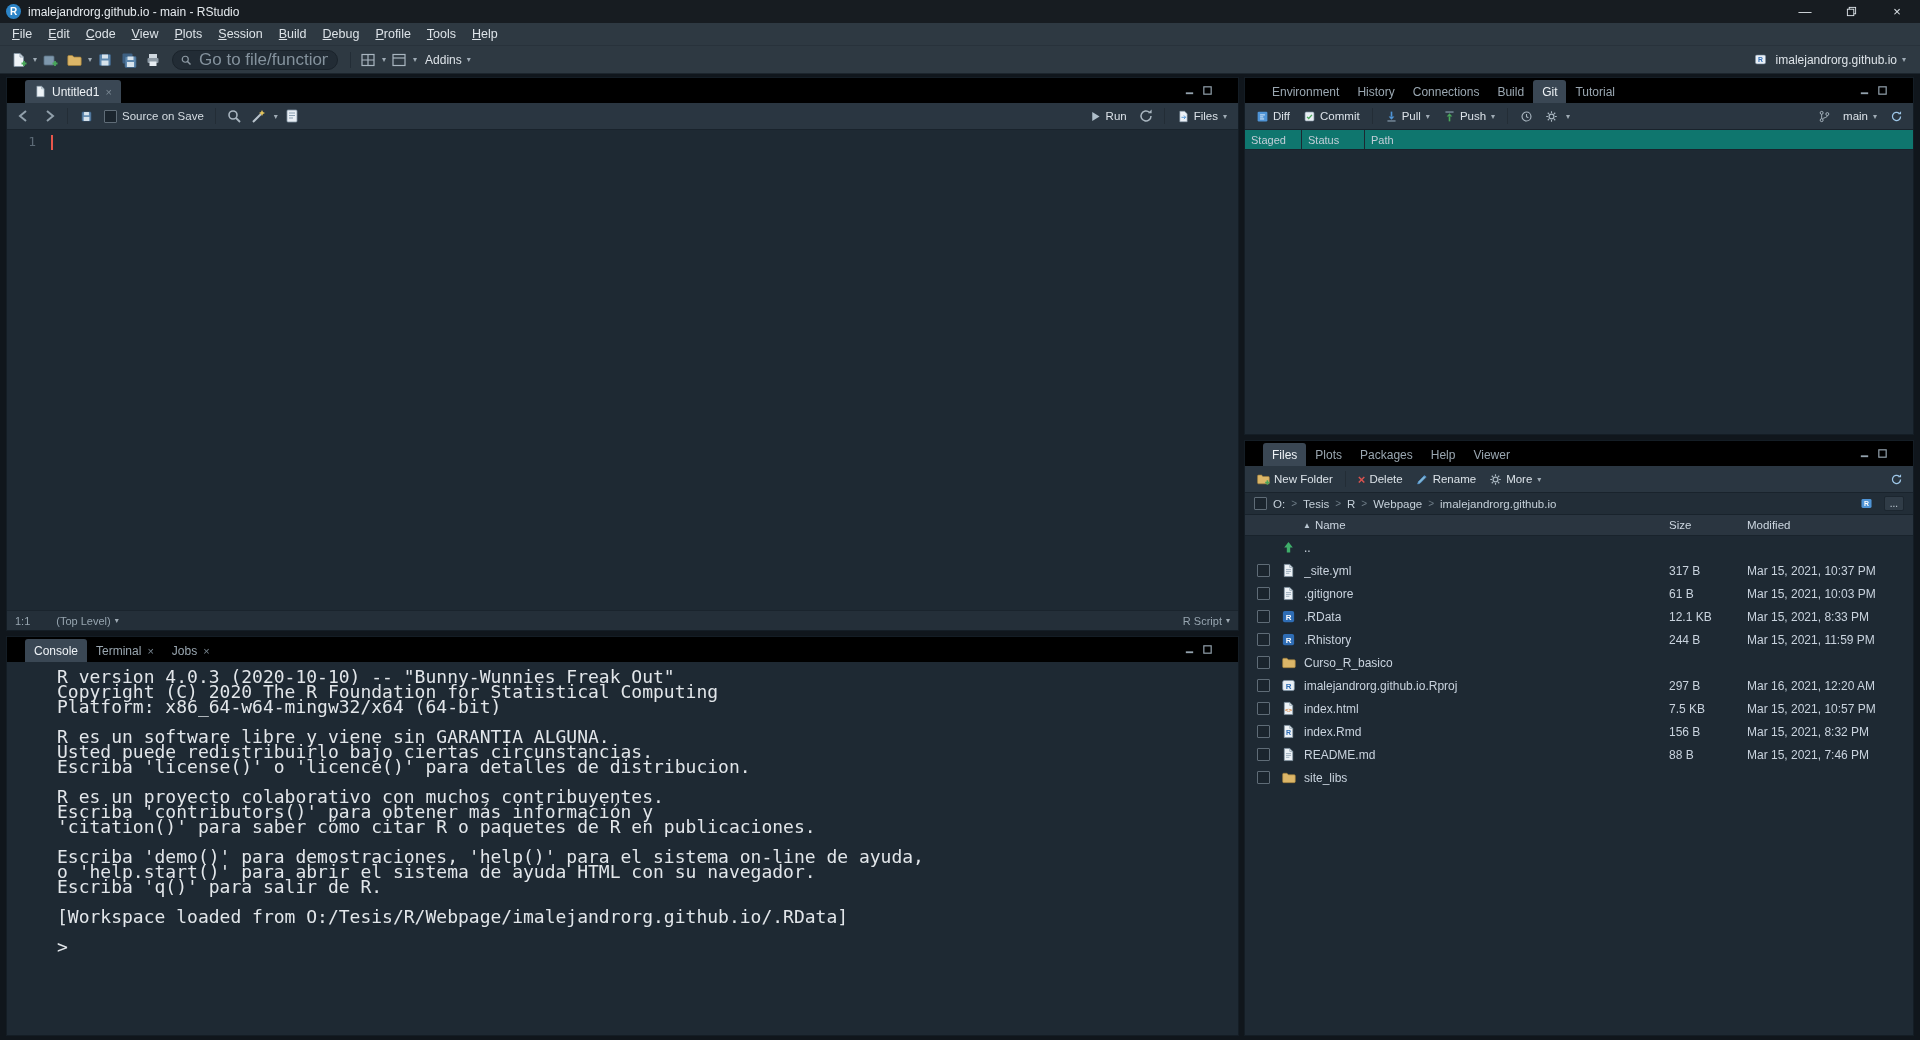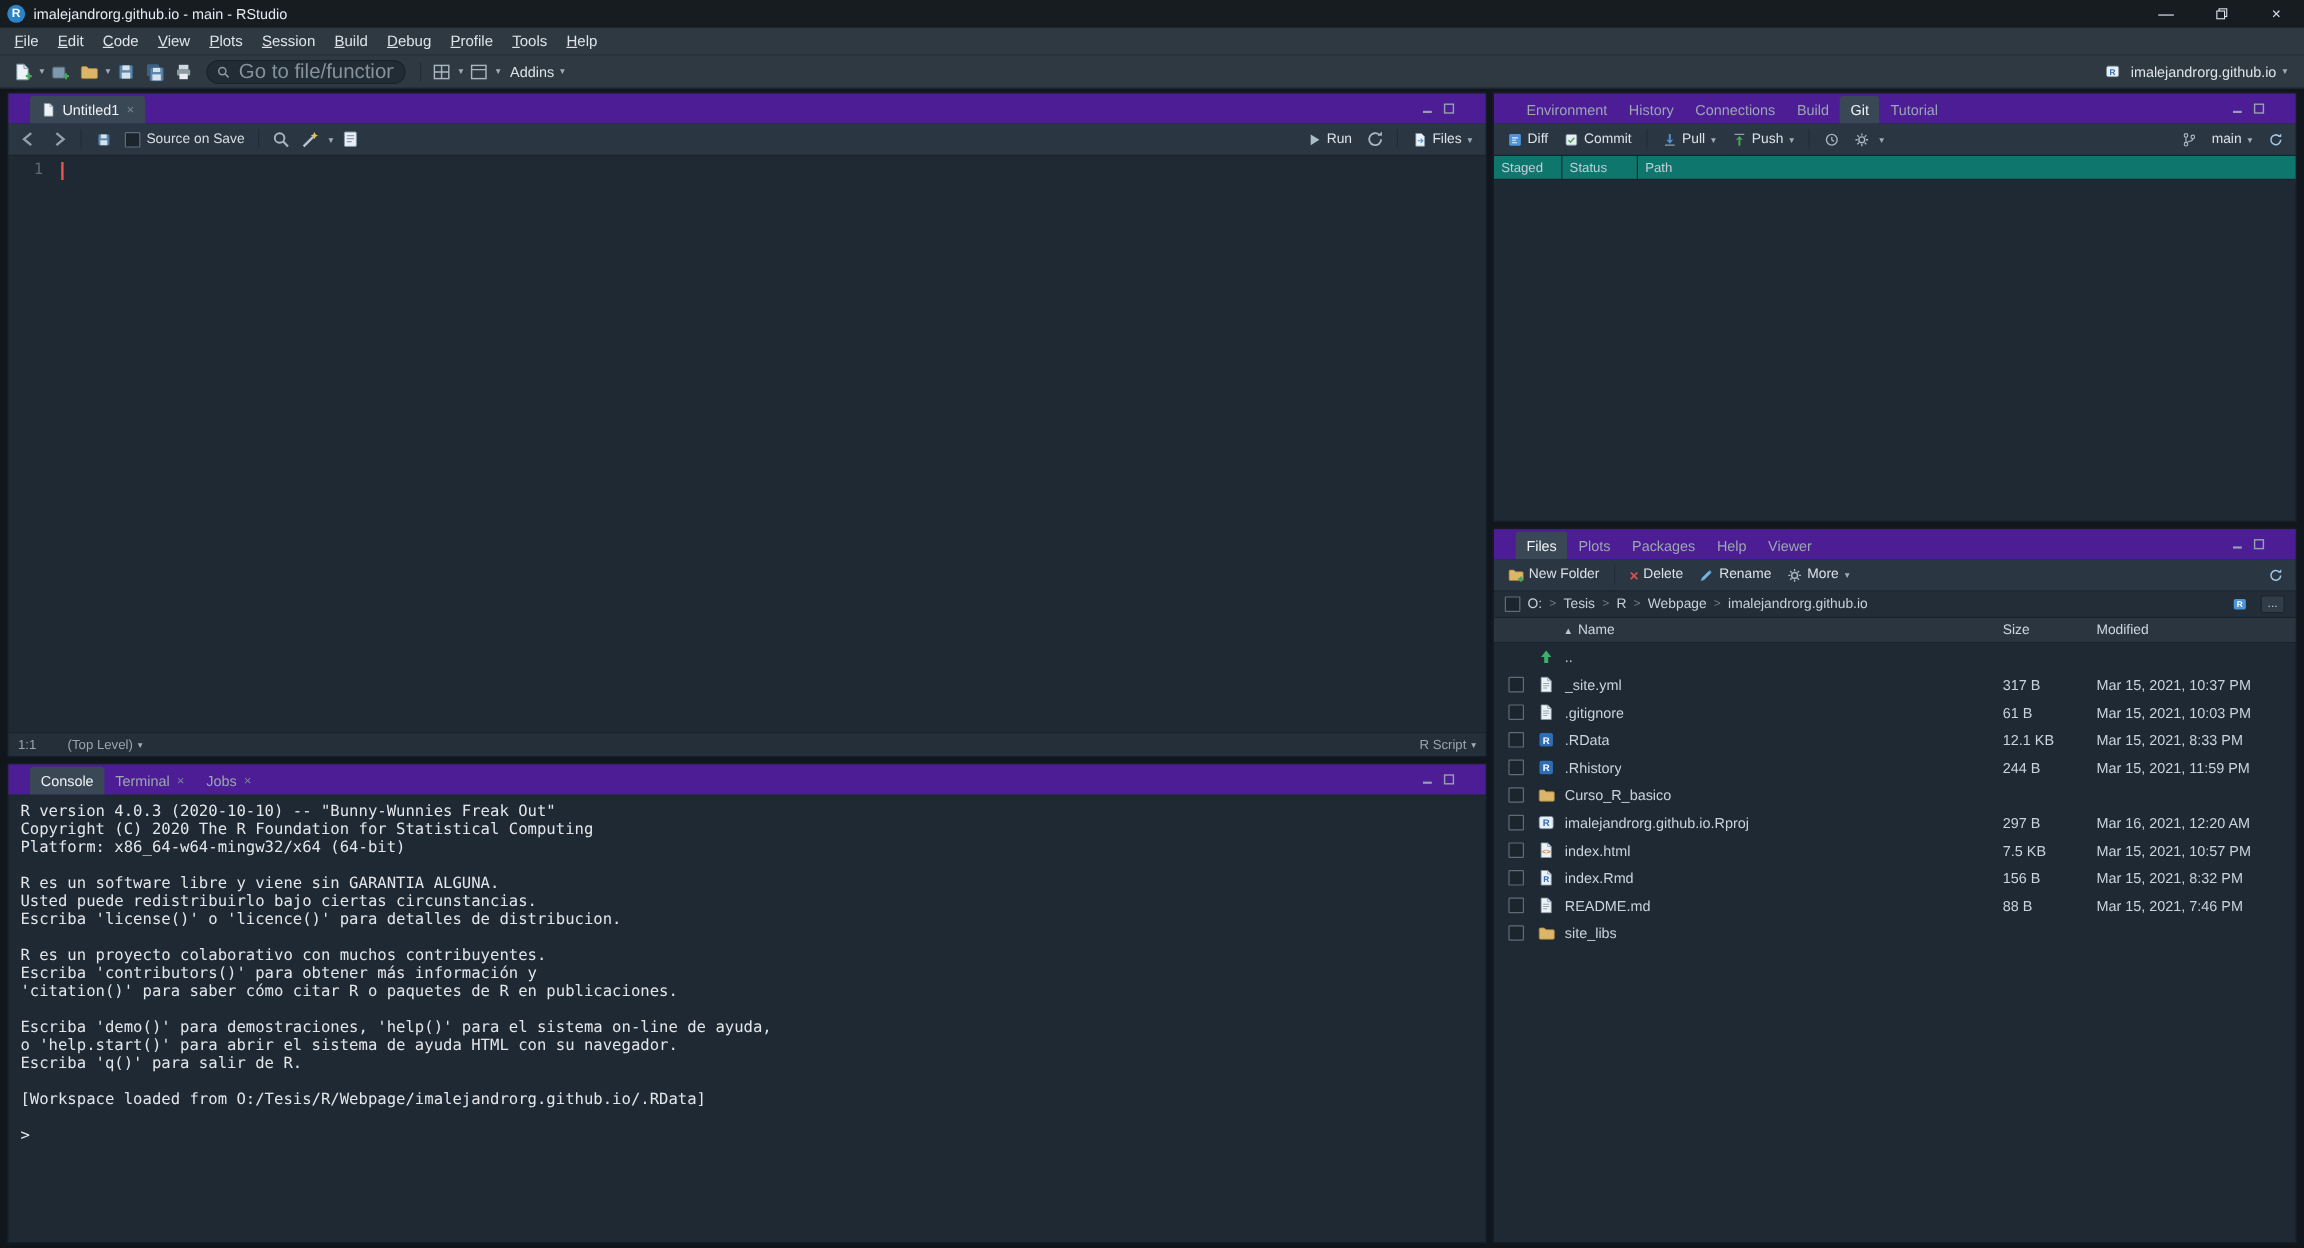--- a/index.html
+++ b/index.html
@@ -27,21 +27,21 @@
   .goto-box input{background:transparent;border:none;outline:none;color:#cfd8df;font-size:17px;width:100%;font-family:Liberation Sans, sans-serif;}
   .goto-box input::placeholder{color:#84929d;}
   .label-btn{display:flex;align-items:center;gap:4px;font-size:12px;color:#dde3e8;padding:0 6px;}
   .project-btn{margin-left:auto;}
   
   .main{display:flex;gap:5px;padding:3px 6px 6px;height:968px;box-sizing:border-box;}
   .col{display:flex;flex-direction:column;gap:5px;min-width:0;}
   .col-left{width:1233px;flex:none;}
   .col-right{flex:1;}
   .pane{background:#1e2933;border:1px solid #141d25;display:flex;flex-direction:column;min-height:0;box-sizing:border-box;}
-  .tabstrip{height:25px;background:#4c1d95;display:flex;align-items:flex-end;padding:0 18px;flex:none;}
+  .tabstrip{height:25px;background:#000000;display:flex;align-items:flex-end;padding:0 18px;flex:none;}
   .tabs-holder{display:flex;align-items:flex-end;height:100%;}
   .tab{height:23px;display:flex;align-items:center;gap:5px;padding:0 9px;font-size:12px;color:#9aa7b1;border-radius:3px 3px 0 0;white-space:nowrap;}
   .tab.active{background:#3a4754;color:#eef2f6;}
   .tab-close{color:#7c8994;font-size:11px;margin-left:1px;}
   .tab-ficon svg{width:13px;height:13px;display:block;}
   .strip-spacer{flex:1;}
   .pane-btns{display:flex;align-items:center;gap:7px;padding:0 7px;height:100%;}
   .pane-btn{display:flex;}
   .pane-btn svg{width:11px;height:11px;}
   .ptoolbar{height:26px;background:#2a3641;border-bottom:1px solid #19232c;display:flex;align-items:center;gap:3px;padding:0 6px;font-size:11.5px;flex:none;color:#d9e0e6;}
@@ -52,21 +52,21 @@
   .editor{flex:1;display:flex;background:#1e2933;font-family:"DejaVu Sans Mono",monospace;font-size:13px;min-height:0;}
   .gutter{width:38px;text-align:right;padding:4px 9px 0 0;color:#5c6a76;box-sizing:border-box;flex:none;}
   .editor-text{padding:5px 0 0 6px;}
   .caret{display:inline-block;width:2px;height:15px;background:#e8564b;}
   .statusbar{height:19px;background:#242f39;border-top:1px solid #1a242d;display:flex;align-items:center;font-size:11px;color:#97a5b0;padding:0 8px;gap:4px;flex:none;}
   .scope{display:flex;align-items:center;gap:3px;margin-left:22px;}
   .ft-sel{display:flex;align-items:center;gap:3px;}
   
   .wdbar{height:20px;background:#1d2832;border-bottom:1px solid #19232c;display:flex;align-items:center;padding:0 9px;font-size:11.5px;color:#ccd5dd;gap:6px;flex:none;}
   .wdbar svg{width:12px;height:12px;}
-  .console-body{flex:1;padding:7px 10px;font-family:"DejaVu Sans Mono",monospace;font-size:13px;line-height:15px;color:#e2e6ea;overflow:hidden;}
+  .console-body{flex:1;padding:7px 10px;font-family:"DejaVu Sans Mono",monospace;font-size:18px;line-height:15px;color:#e2e6ea;overflow:hidden;margin-left:40px;}
   .cline{white-space:pre;}
   
   .git-header{height:19px;background:#0f766e;border-bottom:1px solid #19232c;display:flex;font-size:11px;color:#c3ced8;align-items:stretch;flex:none;}
   .gh-cell{padding:0 6px;border-right:1px solid #1d2731;display:flex;align-items:center;}
   .gh-staged{width:44px;}
   .gh-status{width:50px;}
   .gh-path{flex:1;border-right:none;}
   .git-body{flex:1;}
   
   .fbreadcrumb{height:21px;background:#222d37;border-bottom:1px solid #19232c;display:flex;align-items:center;gap:6px;padding:0 9px;font-size:11.5px;color:#c6d1da;flex:none;}

